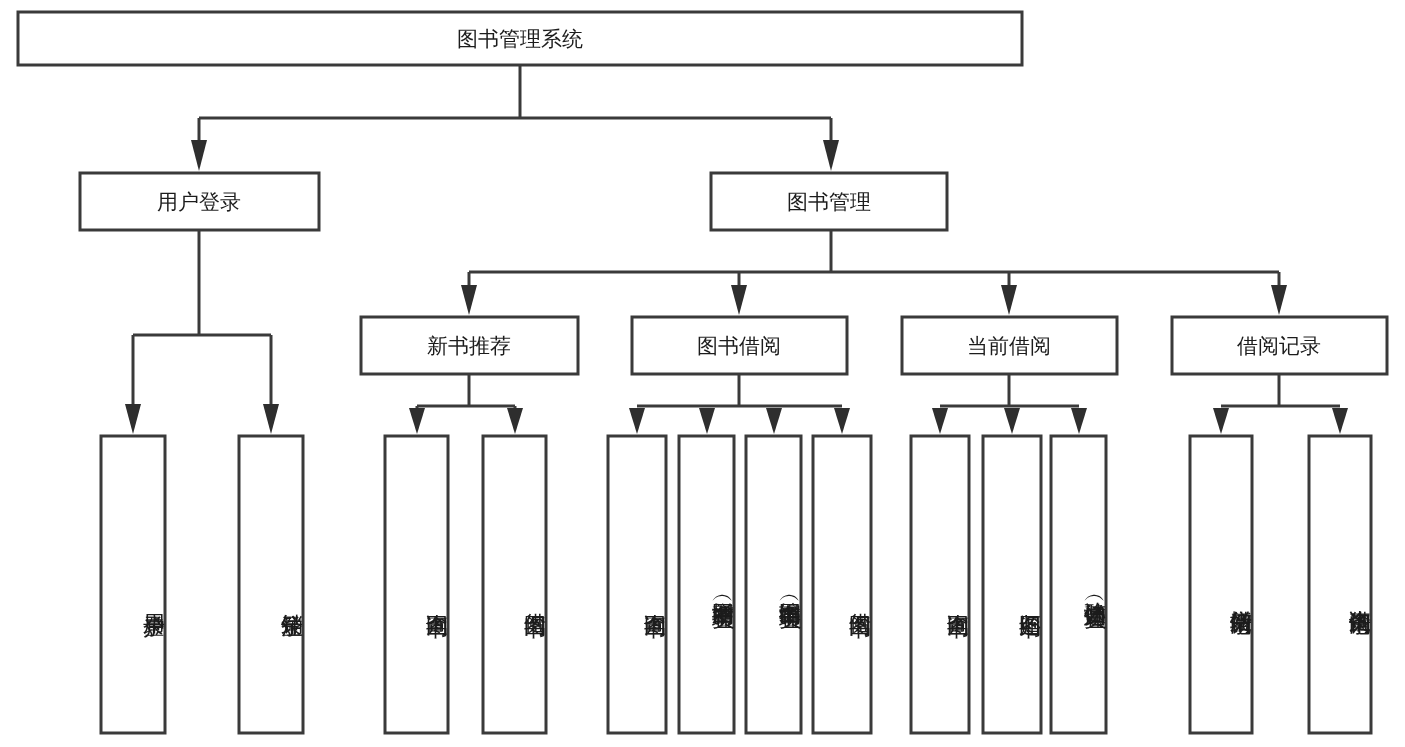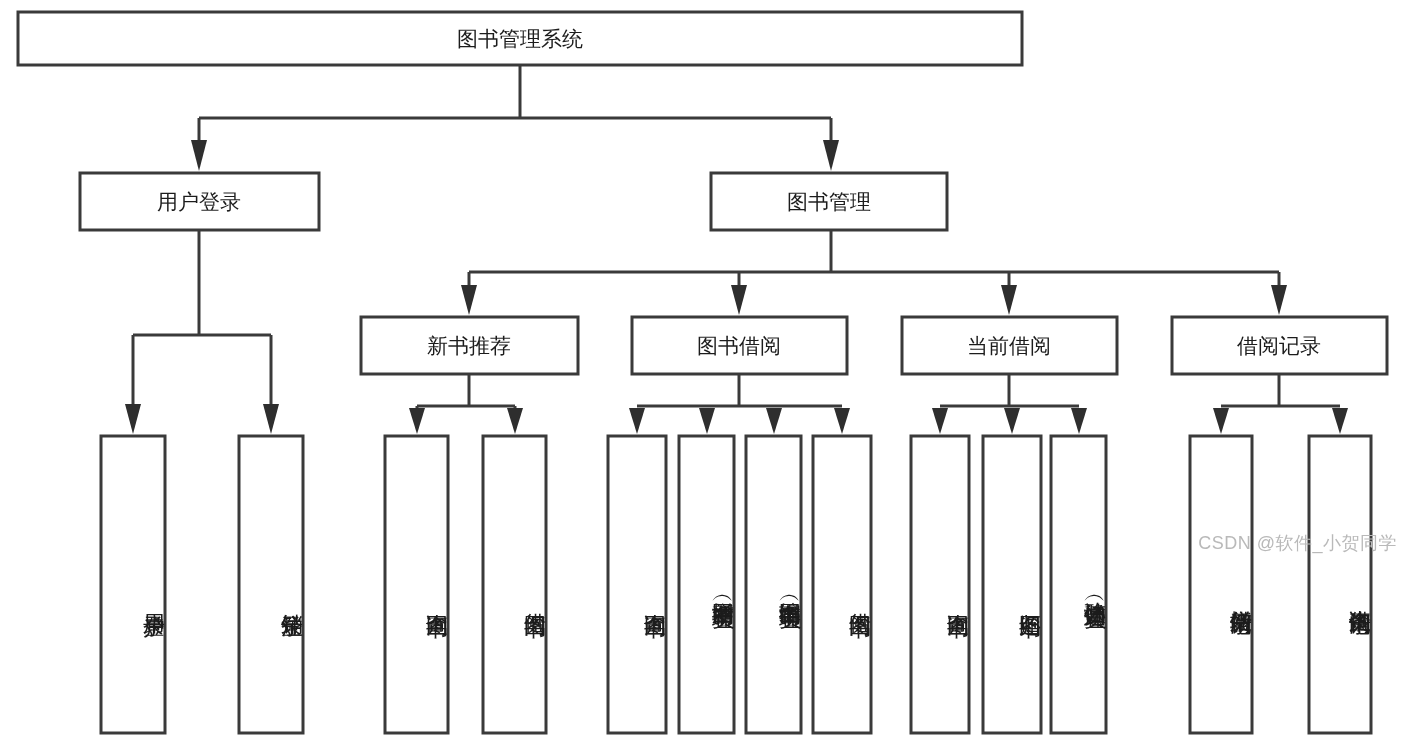--- a/index.html
+++ b/index.html
@@ -187,15 +187,14 @@
   <div class="node-label-v" style="left:608px; top:508px; width:58px;  height:180px;">查询图书</div>
   <div class="node-label-v" style="left:679px; top:443px; width:55px;  height:290px;">新增图书（管理员）</div>
   <div class="node-label-v" style="left:746px; top:443px; width:55px;  height:290px;">编辑图书（管理员）</div>
   <div class="node-label-v" style="left:813px; top:508px; width:58px;  height:180px;">借阅图书</div>
   <div class="node-label-v" style="left:911px; top:508px; width:58px;  height:180px;">查询图书</div>
   <div class="node-label-v" style="left:983px; top:508px; width:58px;  height:180px;">归还图书</div>
   <div class="node-label-v" style="left:1051px; top:443px; width:55px; height:290px;">确认归还（管理员）</div>
   <div class="node-label-v" style="left:1190px; top:462px; width:62px; height:265px;">新增借阅记录</div>
   <div class="node-label-v" style="left:1309px; top:462px; width:62px; height:265px;">查询借阅记录</div>
 
-  <div class="watermark">CSDN @软件_小贺同学</div>
 
 </div>
 
 </body></html>

